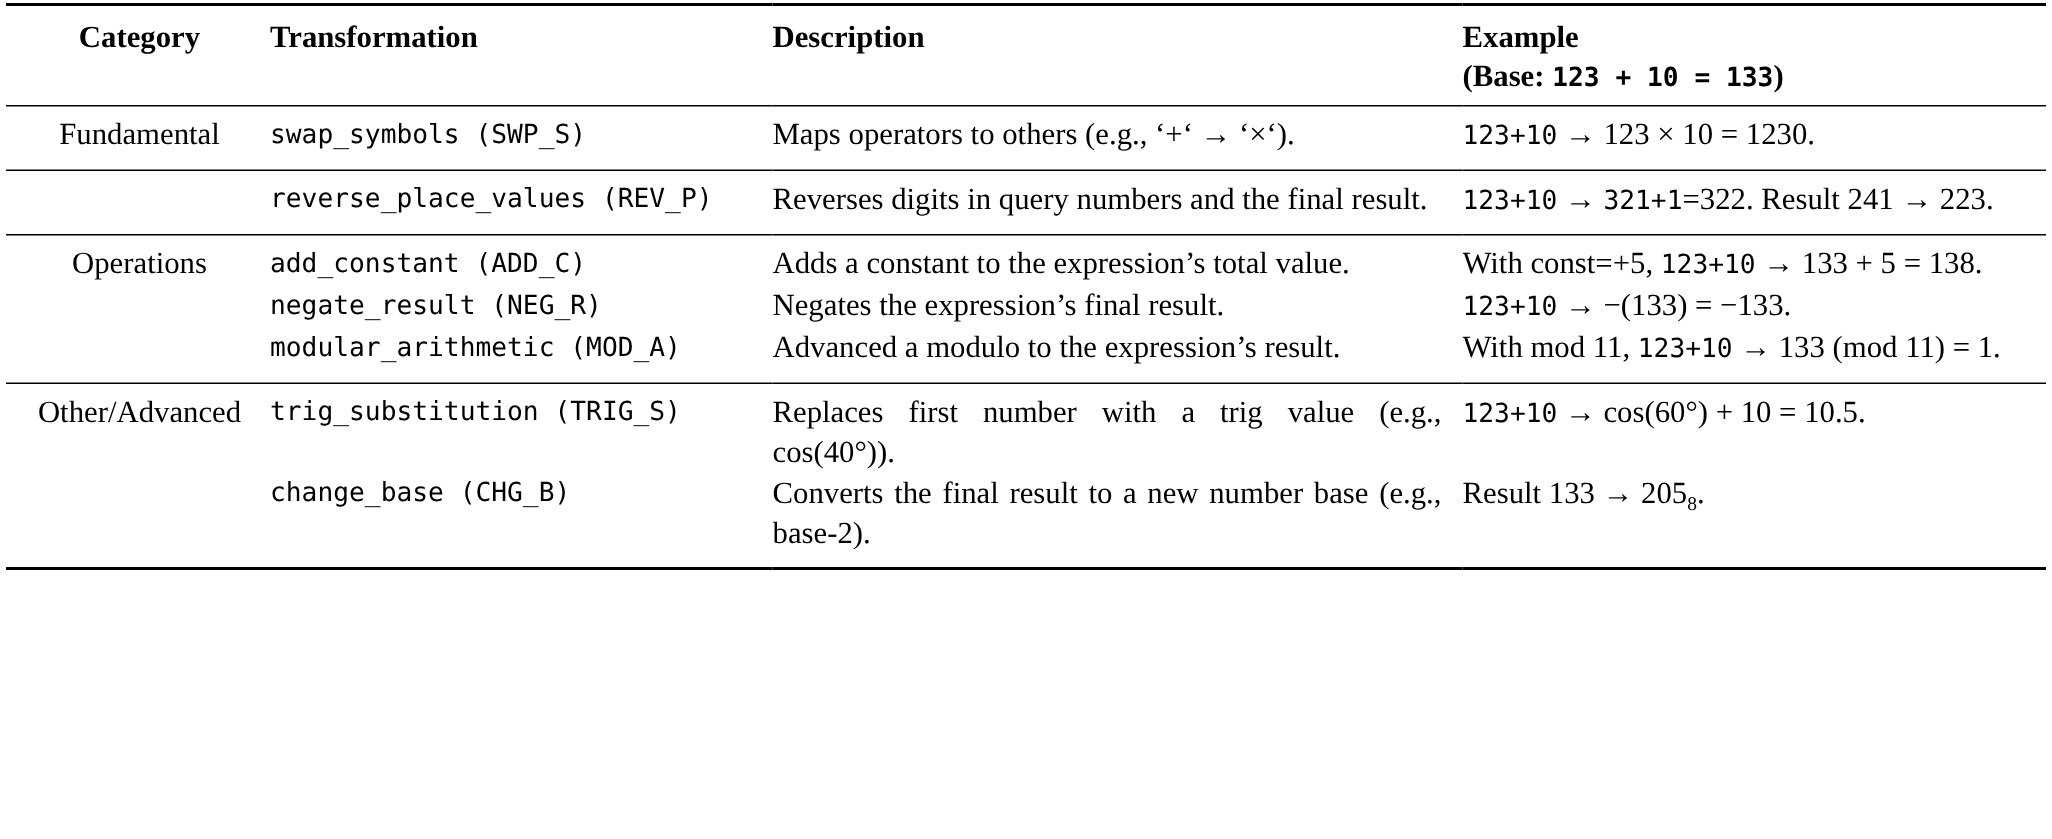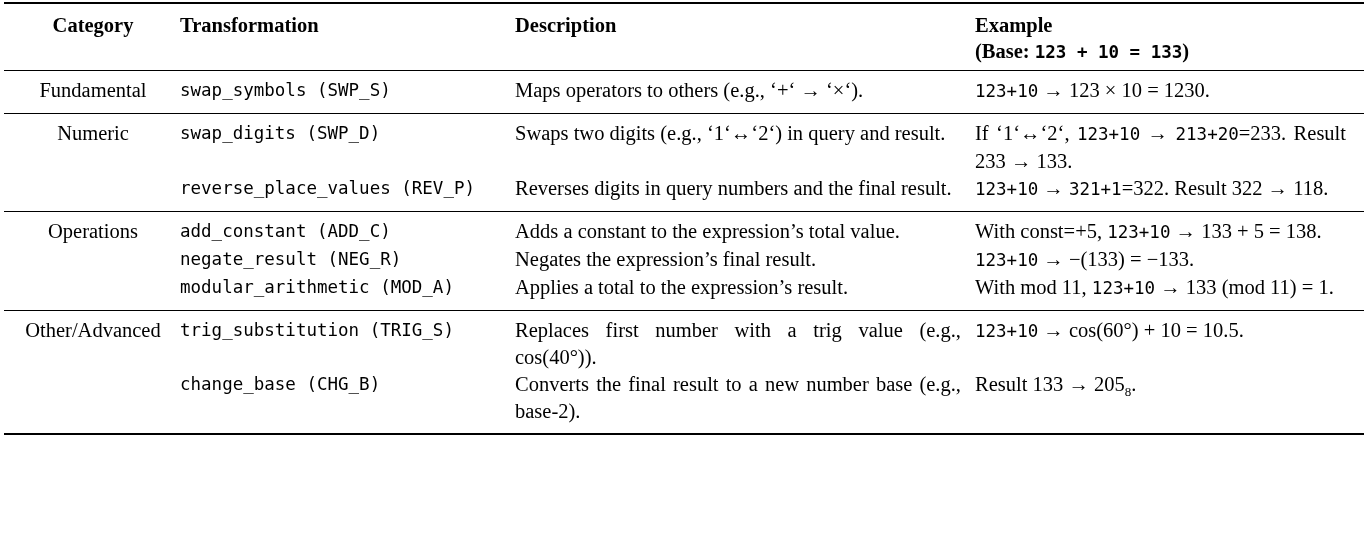--- a/index.html
+++ b/index.html
@@ -75,50 +75,44 @@
     <tr>
       <td class="first">Fundamental</td>
       <td class="mono">swap_symbols (SWP_S)</td>
       <td class="desc">Maps operators to others (e.g., ‘+‘ → ‘×‘).</td>
       <td class="ex"><span class="mono-inline">123+10</span><span> → 123 × 10 = 1230.</span></td>
     </tr>
   </tbody>
 
   <tbody>
     <tr>
-      <td class="first">Numeric</td>
-      <td class="mono">swap_digits (SWP_D)</td>
-      <td class="desc">Swaps two digits (e.g., ‘1‘↔‘2‘) in query and result.</td>
-      <td class="ex"><span>If ‘1‘↔‘2‘, </span><span class="mono-inline">123+10</span><span> → </span><span class="mono-inline">213+20</span><span>=233. Result 233 → 133.</span></td>
-    </tr>
-    <tr>
       <td class="first"></td>
       <td class="mono">reverse_place_values (REV_P)</td>
       <td class="desc">Reverses digits in query numbers and the final result.</td>
-      <td class="ex"><span class="mono-inline">123+10</span><span> → </span><span class="mono-inline">321+1</span><span>=322. Result 322 → 118.</span></td>
+      <td class="ex"><span class="mono-inline">123+10</span><span> → </span><span class="mono-inline">321+1</span><span>=322. Result 241 → 223.</span></td>
     </tr>
   </tbody>
 
   <tbody>
     <tr>
       <td class="first">Operations</td>
       <td class="mono">add_constant (ADD_C)</td>
       <td class="desc">Adds a constant to the expression’s total value.</td>
       <td class="ex"><span>With const=+5, </span><span class="mono-inline">123+10</span><span> → 133 + 5 = 138.</span></td>
     </tr>
     <tr>
       <td class="first"></td>
       <td class="mono">negate_result (NEG_R)</td>
       <td class="desc">Negates the expression’s final result.</td>
       <td class="ex"><span class="mono-inline">123+10</span><span> → −(133) = −133.</span></td>
     </tr>
     <tr>
       <td class="first"></td>
       <td class="mono">modular_arithmetic (MOD_A)</td>
-      <td class="desc">Applies a total to the expression’s result.</td>
+      <td class="desc">Advanced a modulo to the expression’s result.</td>
       <td class="ex"><span>With mod 11, </span><span class="mono-inline">123+10</span><span> → 133 (mod 11) = 1.</span></td>
     </tr>
   </tbody>
 
   <tbody>
     <tr>
       <td class="first">Other/Advanced</td>
       <td class="mono">trig_substitution (TRIG_S)</td>
       <td class="desc">Replaces first number with a trig value (e.g., cos(40°)).</td>
       <td class="ex"><span class="mono-inline">123+10</span><span> → cos(60°) + 10 = 10.5.</span></td>

